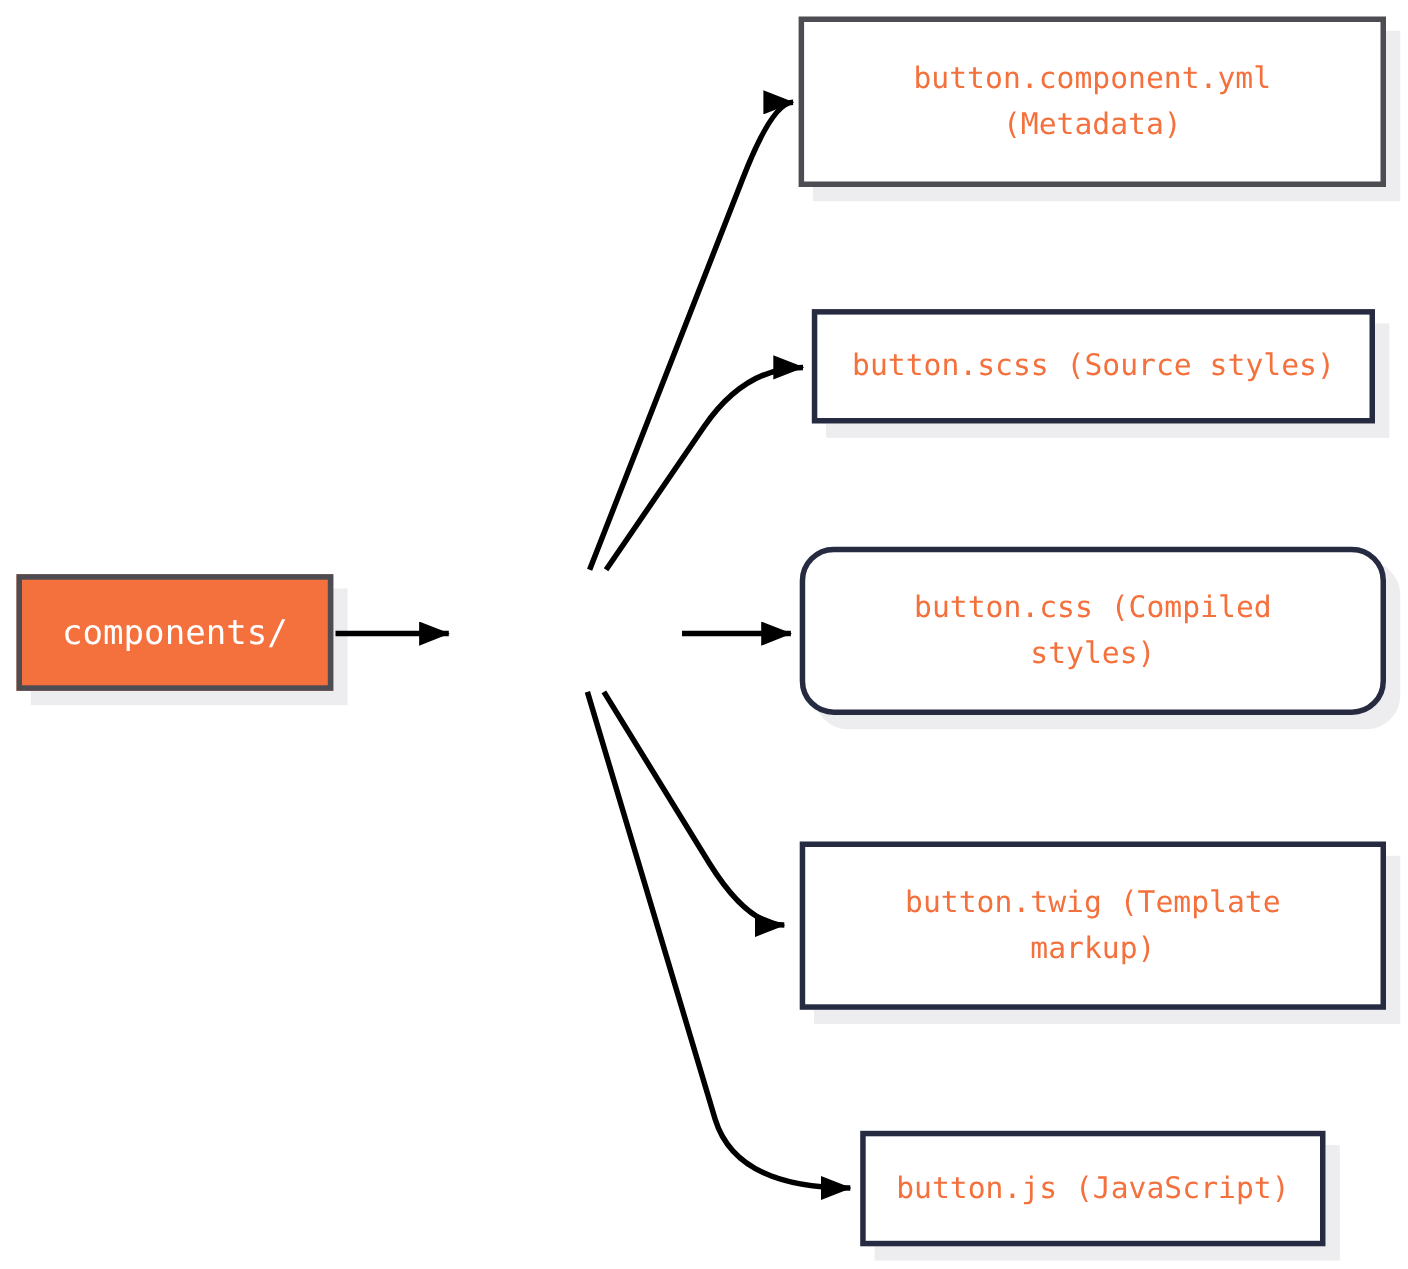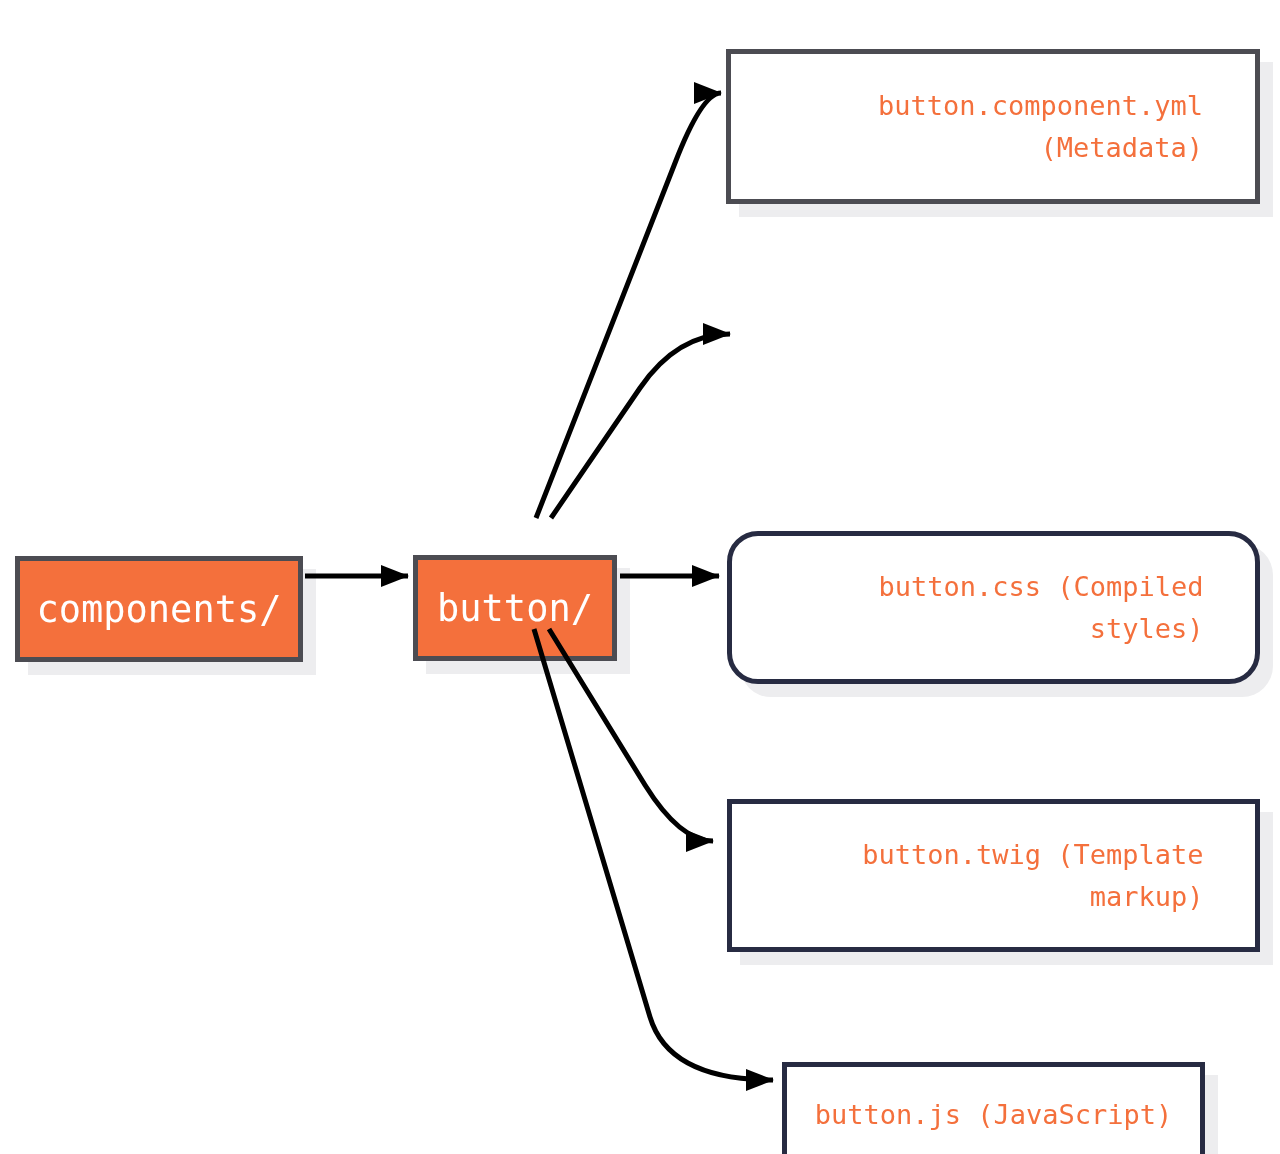--- a/index.html
+++ b/index.html
@@ -33,31 +33,30 @@
     fill: none;
     stroke: var(--arrow);
     stroke-width: 5;
     stroke-linejoin: round;
   }
   .node {
     position: absolute;
     display: flex;
     align-items: center;
     justify-content: center;
-    text-align: right;
+    text-align: center;
     background: #FFFFFF;
     box-shadow: 13px 13px 0 0 var(--shadow);
     z-index: 2;
-    margin-top: 34px;
   }
   .dir {
     background: var(--node_fill);
     border: 5px solid var(--border_gray);
     color: var(--node_text);
-    font-size: 37px;
+    font-size: 31px;
   }
   .file {
     border: 5px solid var(--border_navy);
     color: var(--file_text);
     font-size: 27px;
     line-height: 1.55;
   }
   .file.border-gray { border-color: var(--border_gray); }
   .file.wrap span { display: inline-block; max-width: 420px; }
   .file.nowrap span { white-space: nowrap; }
@@ -87,28 +86,28 @@
     <path d="M 551 518 L 640 388 Q 677 334 730 334" marker-end="url(#ah)"></path>
     <path d="M 620 576 L 719 576" marker-end="url(#ah)"></path>
     <path d="M 549 629 L 645 785 Q 680 841 713 841" marker-end="url(#ah)"></path>
     <path d="M 534 629 L 650 1017 Q 669 1080 773 1080" marker-end="url(#ah)"></path>
   </svg>
 
   <div class="node dir" id="node-components">
     <span>components/</span>
   </div>
 
-  <div class="node dir" id="node-button">
-    <span>button/</span>
-  </div>
 
   <div class="node file wrap border-gray" id="file-0">
     <span>button.component.yml (Metadata)</span>
   </div>
 
+  <div class="node file nowrap" id="file-1">
+    <span>button.scss (Source styles)</span>
+  </div>
 
   <div class="node file wrap" id="file-2">
     <span>button.css (Compiled styles)</span>
   </div>
 
   <div class="node file nowrap" id="file-4">
     <span>button.js (JavaScript)</span>
   </div>
 
   <div class="node file wrap" id="file-3">

